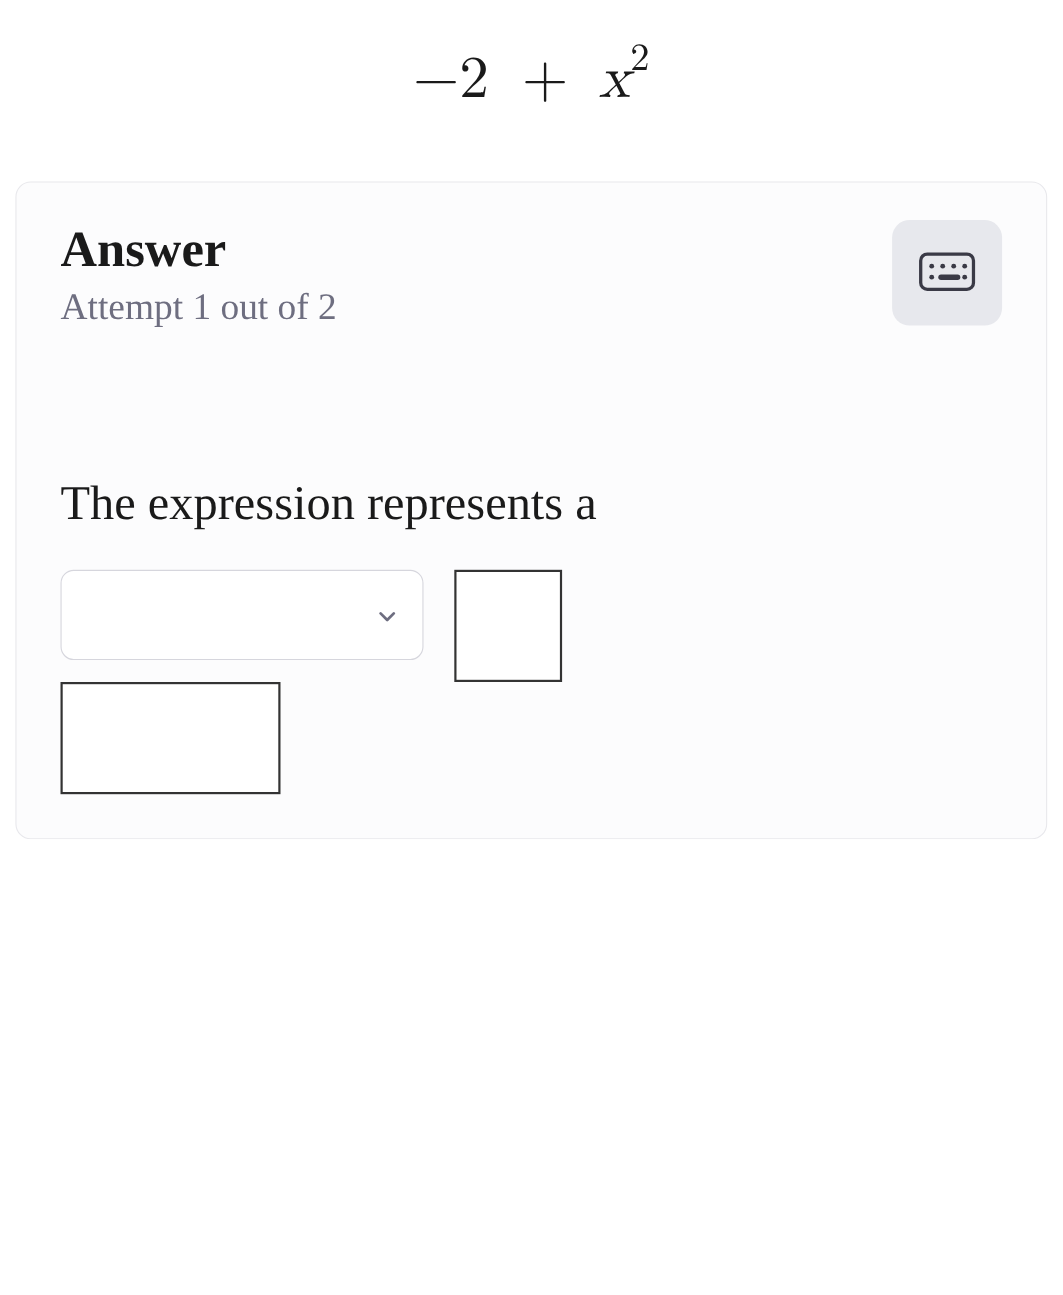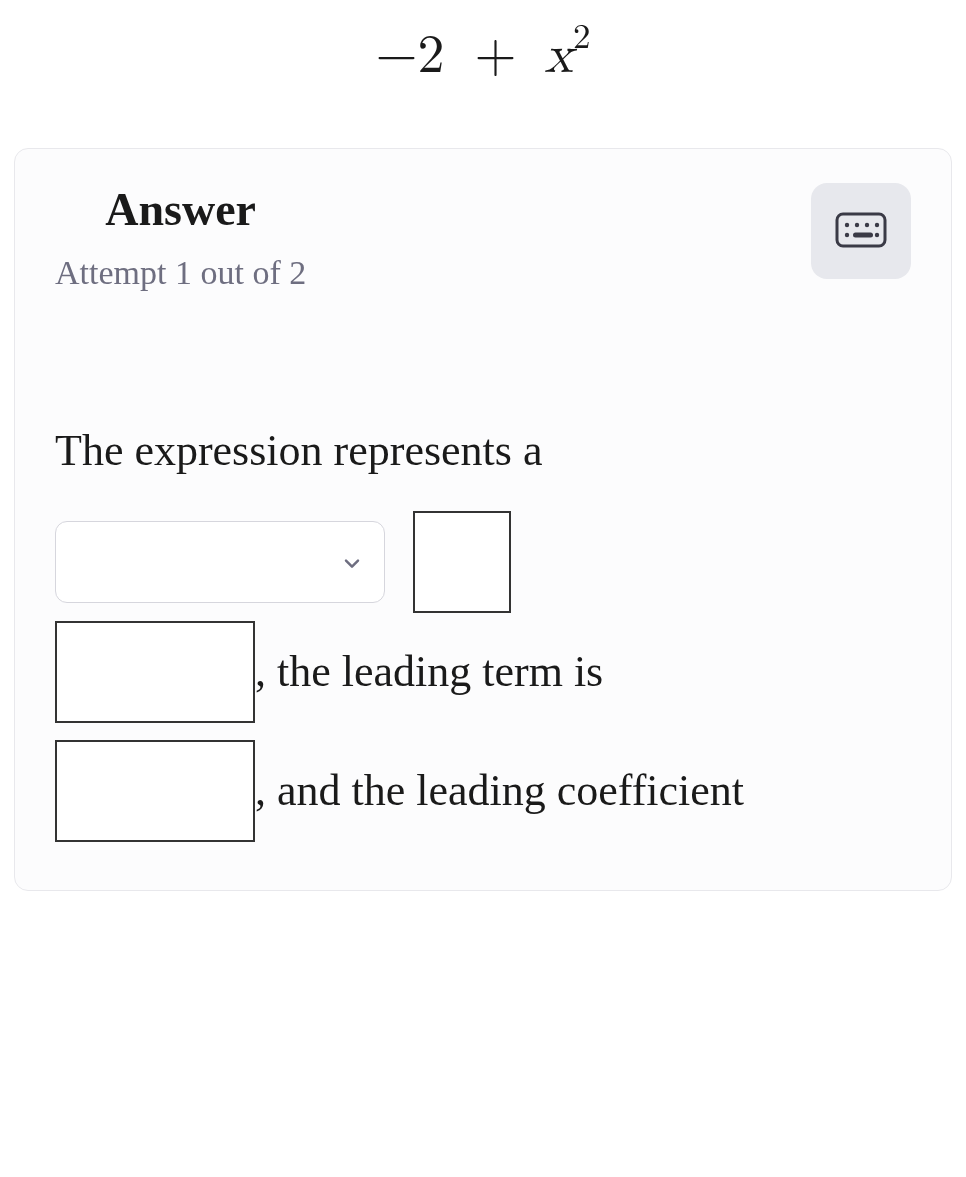--- a/index.html
+++ b/index.html
@@ -6,21 +6,21 @@
   body {
     margin: 0;
     padding: 0;
     font-family: Georgia, 'Times New Roman', serif;
     background: #ffffff;
     color: #1a1a1a;
     width: 966px;
   }
   .expression-area {
     text-align: center;
-    padding: 22px 0 60px 0;
+    padding: 38px 0 60px 0;
   }
   .math-expr {
     font-family: 'Latin Modern Math', 'Cambria Math', 'Times New Roman', serif;
     font-size: 54px;
     font-weight: normal;
   }
   .math-expr .minus { margin-right: 2px; }
   .math-expr .plus { margin: 0 10px; }
   .math-expr .var { font-style: italic; }
   .math-expr sup { font-size: 0.65em; vertical-align: super; position: relative; top: -0.15em; }
@@ -34,26 +34,25 @@
   .answer-header {
     display: flex;
     justify-content: space-between;
     align-items: flex-start;
   }
   .answer-title {
     font-size: 46px;
     font-weight: bold;
     margin: 0;
     color: #1a1a1a;
-    text-align: center;
   }
   .attempt-line {
     font-size: 34px;
     color: #6e6e80;
-    margin-top: 18px;
+    margin-top: 8px;
   }
   .keyboard-btn {
     width: 100px;
     height: 96px;
     background: #e7e8ed;
     border: none;
     border-radius: 16px;
     display: flex;
     align-items: center;
     justify-content: center;
@@ -62,21 +61,20 @@
   .keyboard-btn svg { width: 52px; height: 40px; }
   .fill-body {
     margin-top: 100px;
     font-size: 44px;
     line-height: 2.7;
     color: #1a1a1a;
   }
   .fill-body .row {
     display: flex;
     flex-wrap: wrap;
-    align-items: center;
     gap: 0;
   }
   .select-wrap {
     position: relative;
     display: inline-flex;
     align-items: center;
     width: 330px;
     height: 82px;
     border: 1px solid #d6d6dd;
     border-radius: 12px;
@@ -158,20 +156,15 @@
           <svg width="24" height="24" viewBox="0 0 24 24" fill="none" stroke="#6e6e80" stroke-width="2.5" stroke-linecap="round" stroke-linejoin="round">
               <polyline points="6 9 12 15 18 9"></polyline>
             </svg>
         </span>
       </span>
       <span style="width:14px"></span>
       <input class="num-input small" type="text" value="" style="">
     </div>
     <div class="row">
       <input class="num-input med" type="text" value="" style="">
-      <span class="txt">, the leading term is</span>
-    </div>
-    <div class="row">
-      <input class="num-input med" type="text" value="" style="">
-      <span class="txt">, and the leading coefficient</span>
     </div>
   </div>
 </div>
 
 </body></html>

